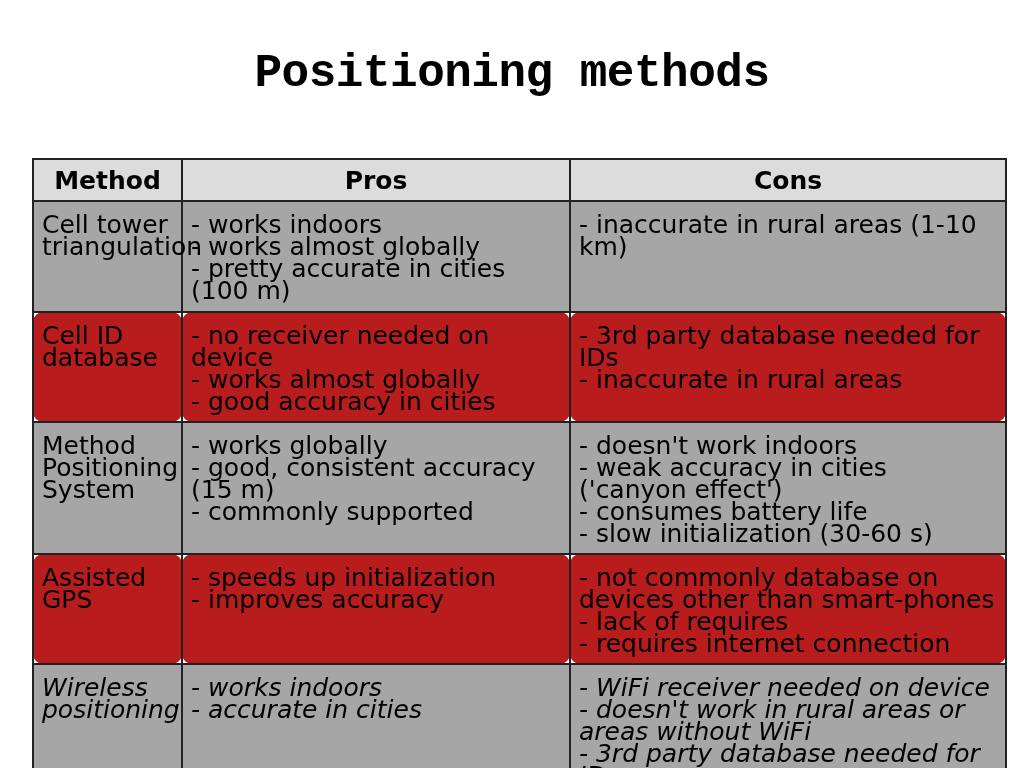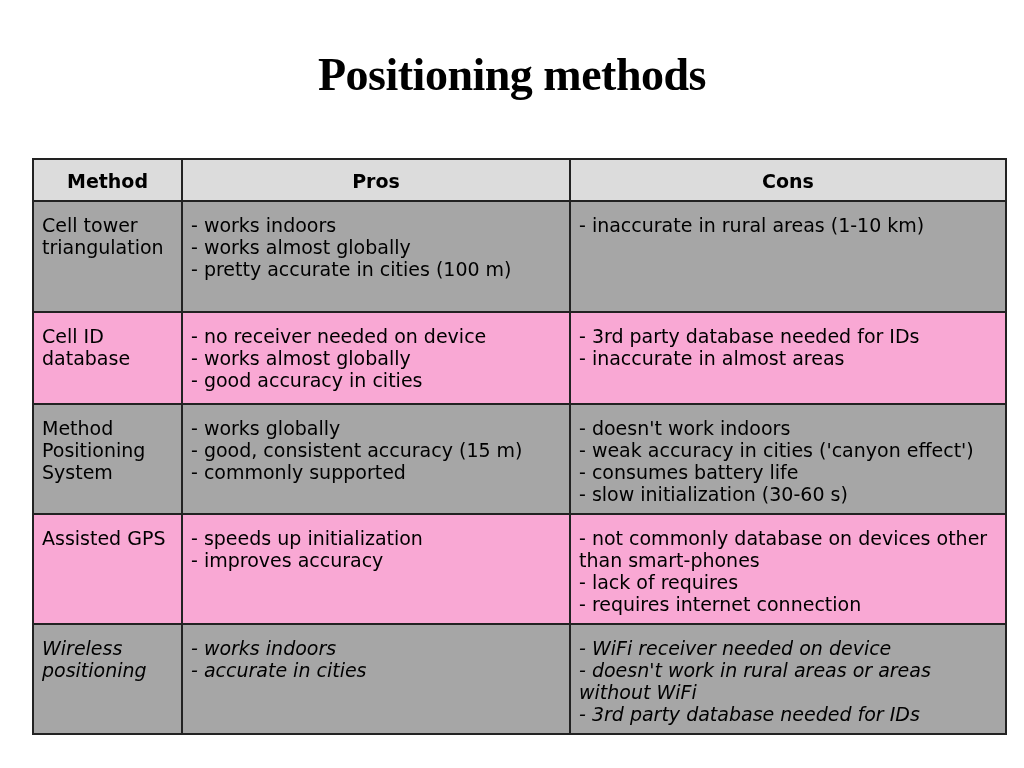--- a/index.html
+++ b/index.html
@@ -4,37 +4,37 @@
   <style>
     html, body { margin: 0; padding: 0; }
     body {
       width: 1024px; height: 768px; background: #ffffff; position: relative;
       font-family: "DejaVu Sans", sans-serif; color: #000;
       overflow: hidden;
     }
     .title {
       position: absolute; left: 0; top: 48px; width: 1024px;
       text-align: center; font-weight: bold; font-size: 46px;
-      font-family: Liberation Serif, serif; letter-spacing: -0.5px;
+      font-family: Liberation Mono, monospace; letter-spacing: -0.5px;
     }
     table.methods {
       position: absolute; left: 32px; top: 158px;
       width: 973px; border-collapse: collapse; table-layout: fixed;
     }
     table.methods th, table.methods td {
       border: 2px solid #222; vertical-align: top;
-      font-size: 19px; line-height: 22px;
+      font-size: 25px; line-height: 22px;
       padding: 12px 8px 8px 8px;
     }
     table.methods th {
       background: #dcdcdc; font-weight: bold; text-align: center;
       height: 20px; padding: 10px 8px 8px 8px;
     }
     tr.dark td { background: #a6a6a6; }
-    tr.light td { background: #f9a8d4; }
+    tr.light td { background: #b91c1c; border-radius: 10px; }
     .line { display: block; white-space: pre-wrap; }
     col.c1 { width: 149px; }
     col.c2 { width: 388px; }
     col.c3 { width: 436px; }
   </style>
 </head>
 <body>
 
 <div class="title">Positioning methods</div>
 
@@ -73,21 +73,21 @@
         <span class="line">Cell ID</span>
         <span class="line">database</span>
       </td>
       <td>
         <span class="line">- no receiver needed on device</span>
         <span class="line">- works almost globally</span>
         <span class="line">- good accuracy in cities</span>
       </td>
       <td>
         <span class="line">- 3rd party database needed for IDs</span>
-        <span class="line">- inaccurate in almost areas</span>
+        <span class="line">- inaccurate in rural areas</span>
       </td>
     </tr>
 
     <tr class="dark" style="height:110px;">
       <td>
         <span class="line">Method</span>
         <span class="line">Positioning</span>
         <span class="line">System</span>
       </td>
       <td>

